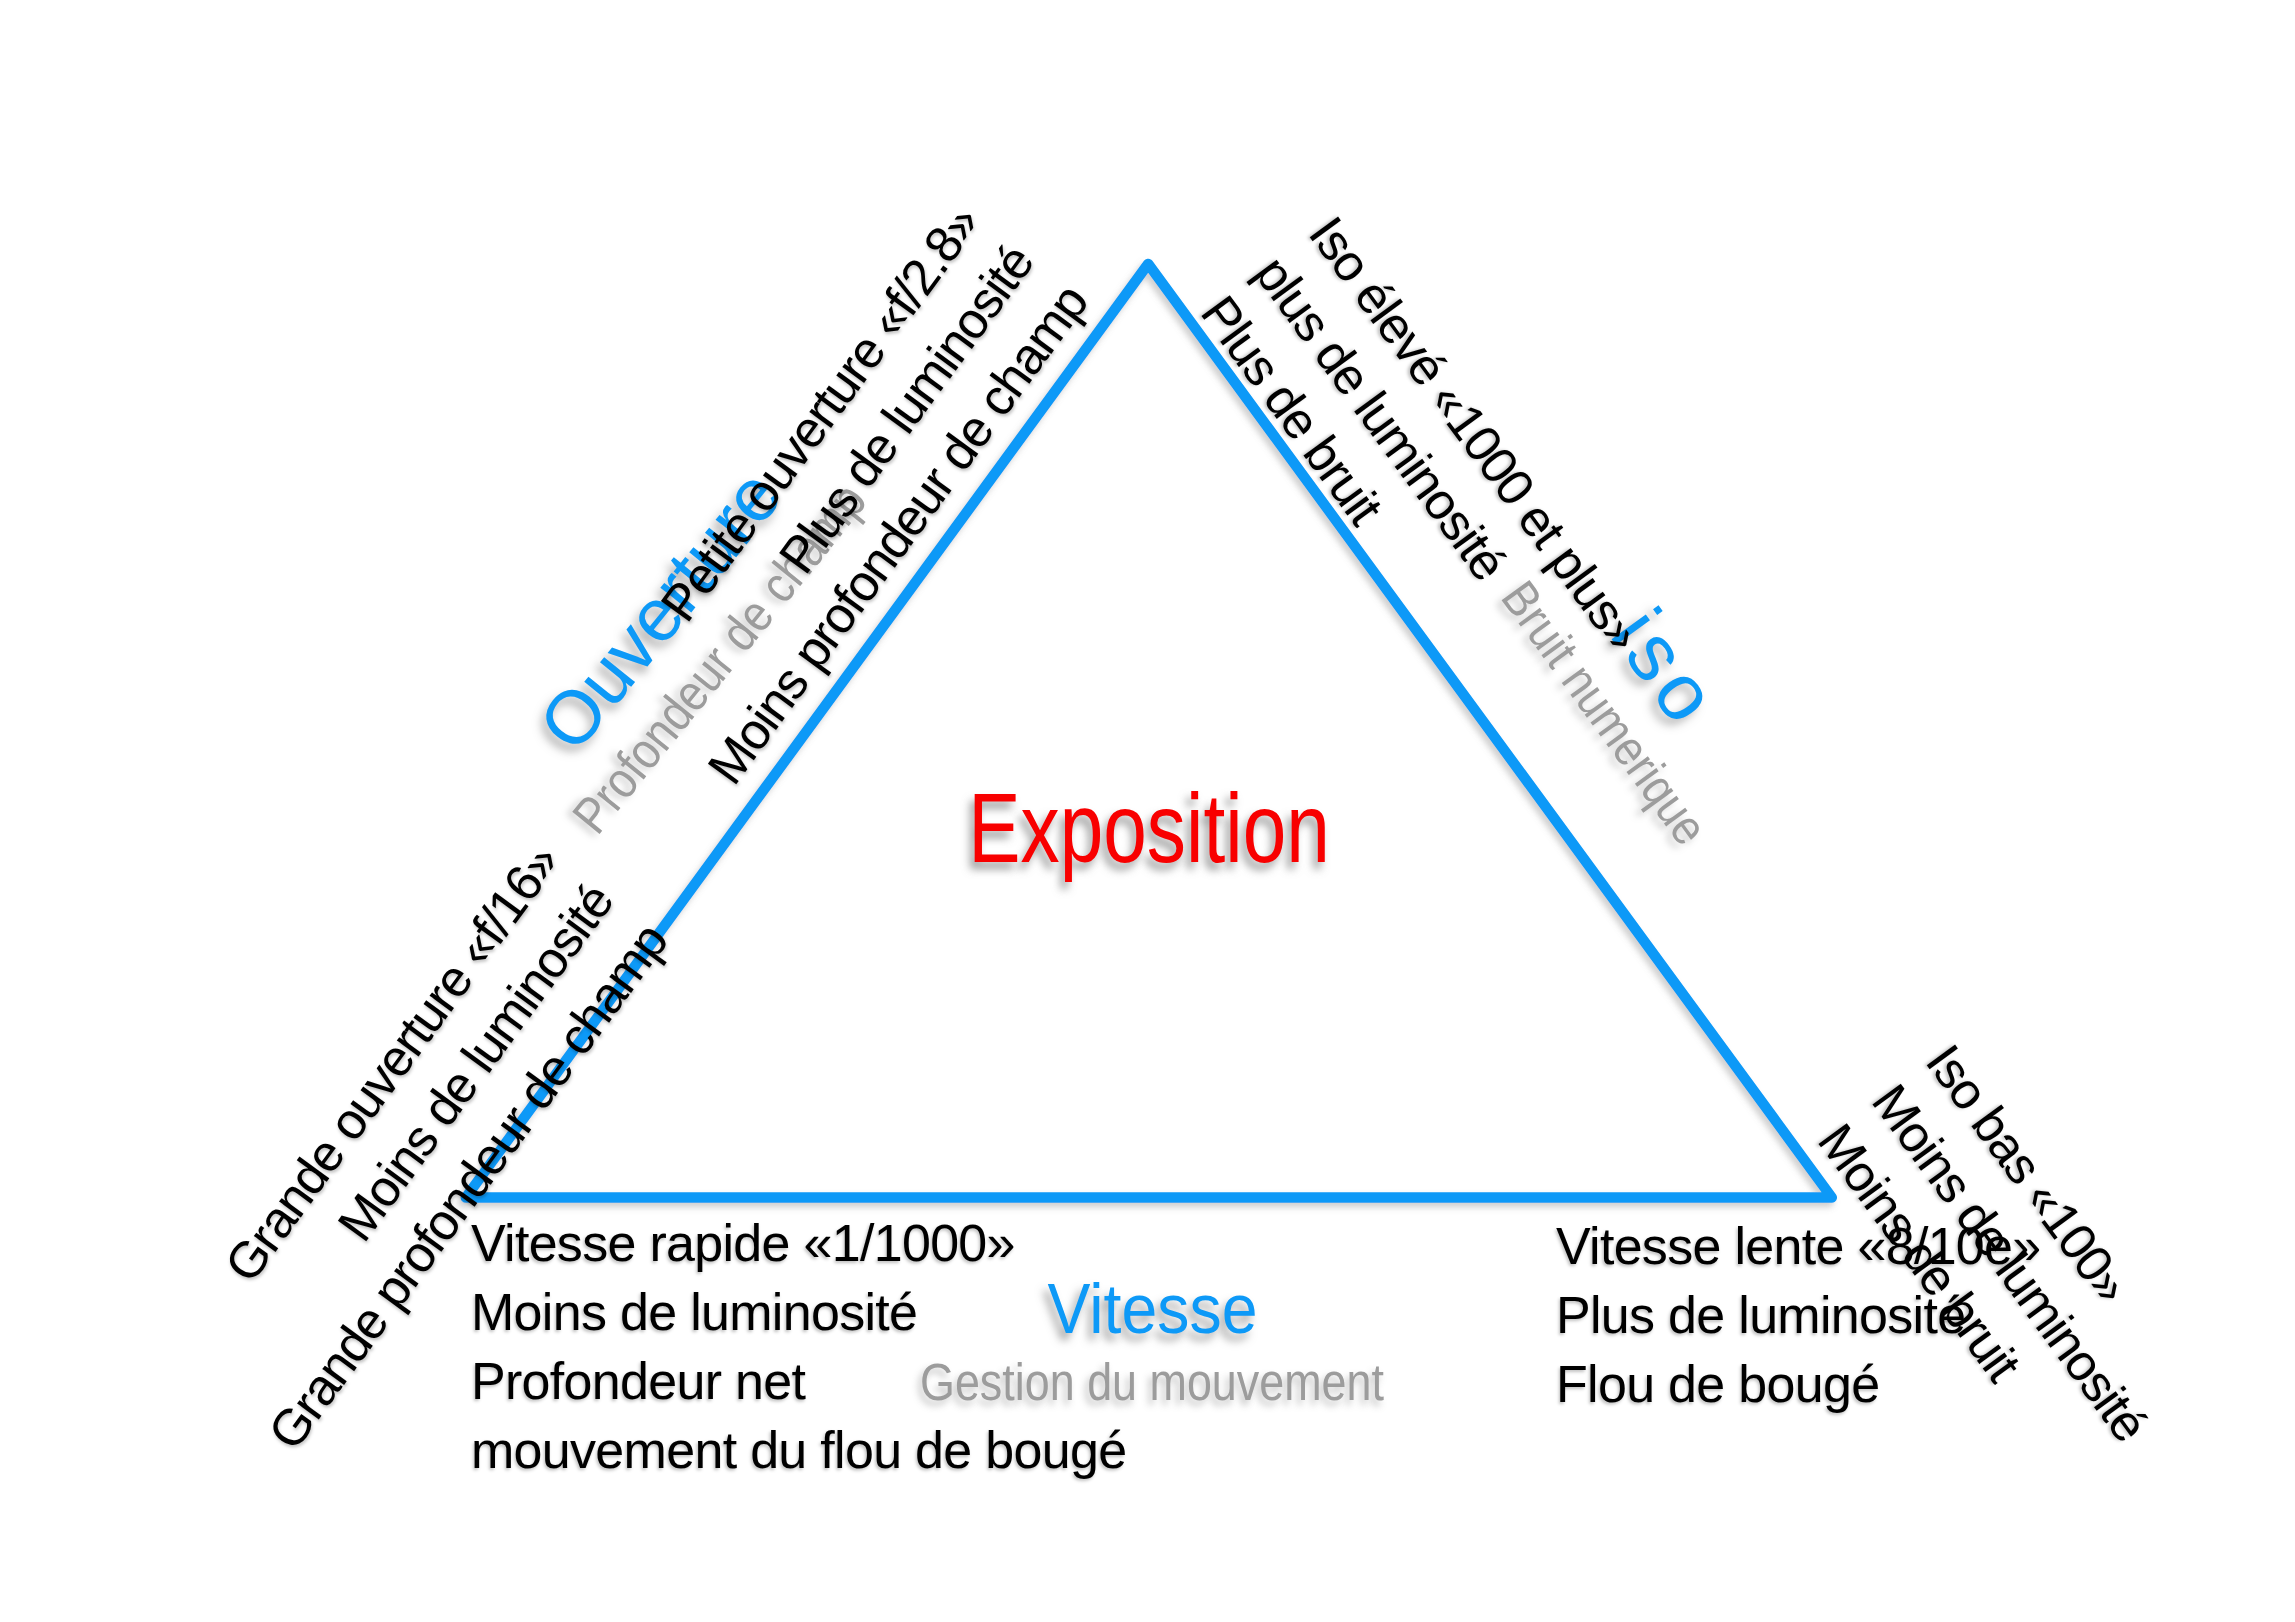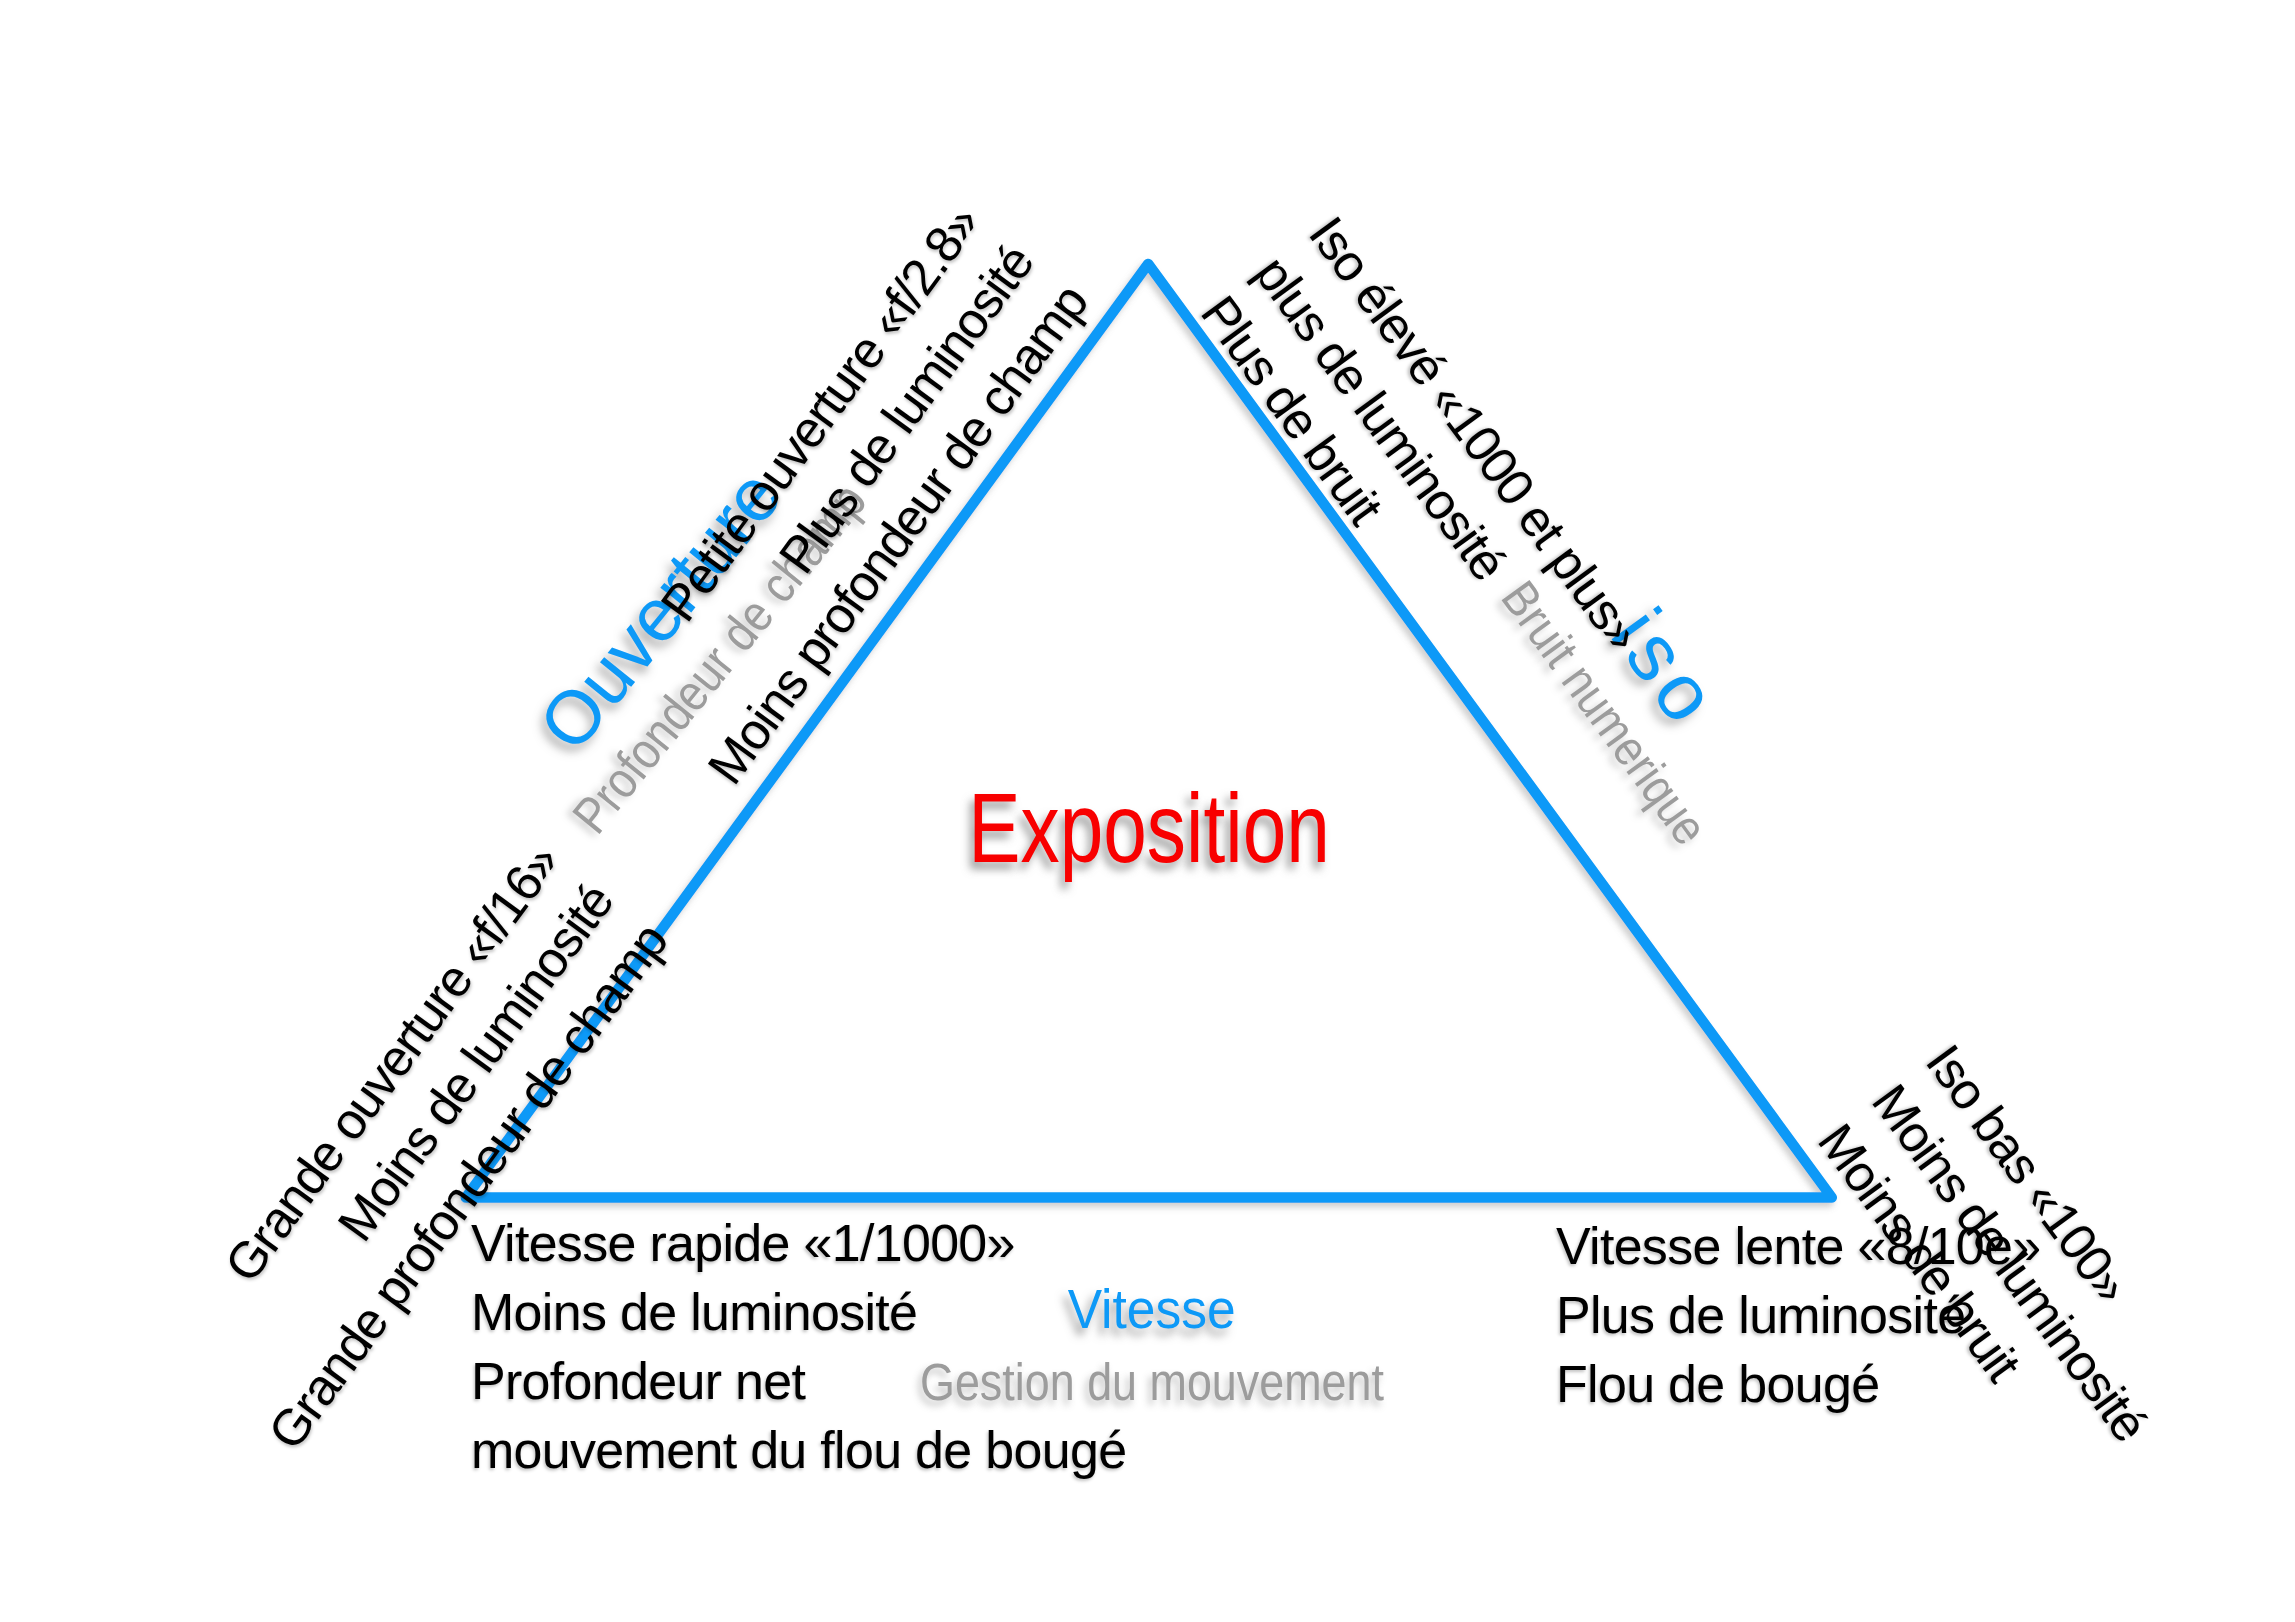--- a/index.html
+++ b/index.html
@@ -49,21 +49,21 @@
     left:1639px;top:688px;
     transform:translate(-50%,-50%) rotate(54deg);
   }
   .iso-heading .h-title{font-size:80px;letter-spacing:6.5px;text-shadow:0.7px 7.9px 9.2px rgba(90,90,90,.5);}
   .iso-heading .h-sub{font-size:50px;text-shadow:0px 6.5px 7.9px rgba(120,120,120,.4);}
 
   .speed-heading{
     left:1152px;top:1267px;
     transform:translate(-50%,0);
   }
-  .speed-heading .h-title{font-size:56px;line-height:84px;text-shadow:-5.2px 6.5px 9.2px rgba(90,90,90,.55);}
+  .speed-heading .h-title{font-size:70px;line-height:84px;text-shadow:-5.2px 6.5px 9.2px rgba(90,90,90,.55);}
   .speed-heading .h-title > span{display:inline-block;transform:scaleX(.92);transform-origin:50% 50%;}
   .speed-heading .h-sub{line-height:63px;text-shadow:-3.9px 5.2px 7.9px rgba(120,120,120,.45);}
 
   
   .anno-wrap{position:absolute;width:0;height:0;}
   .anno{
     position:absolute;
     font-size:51px;line-height:67px;
     letter-spacing:-1.3px;
     color:#000;

